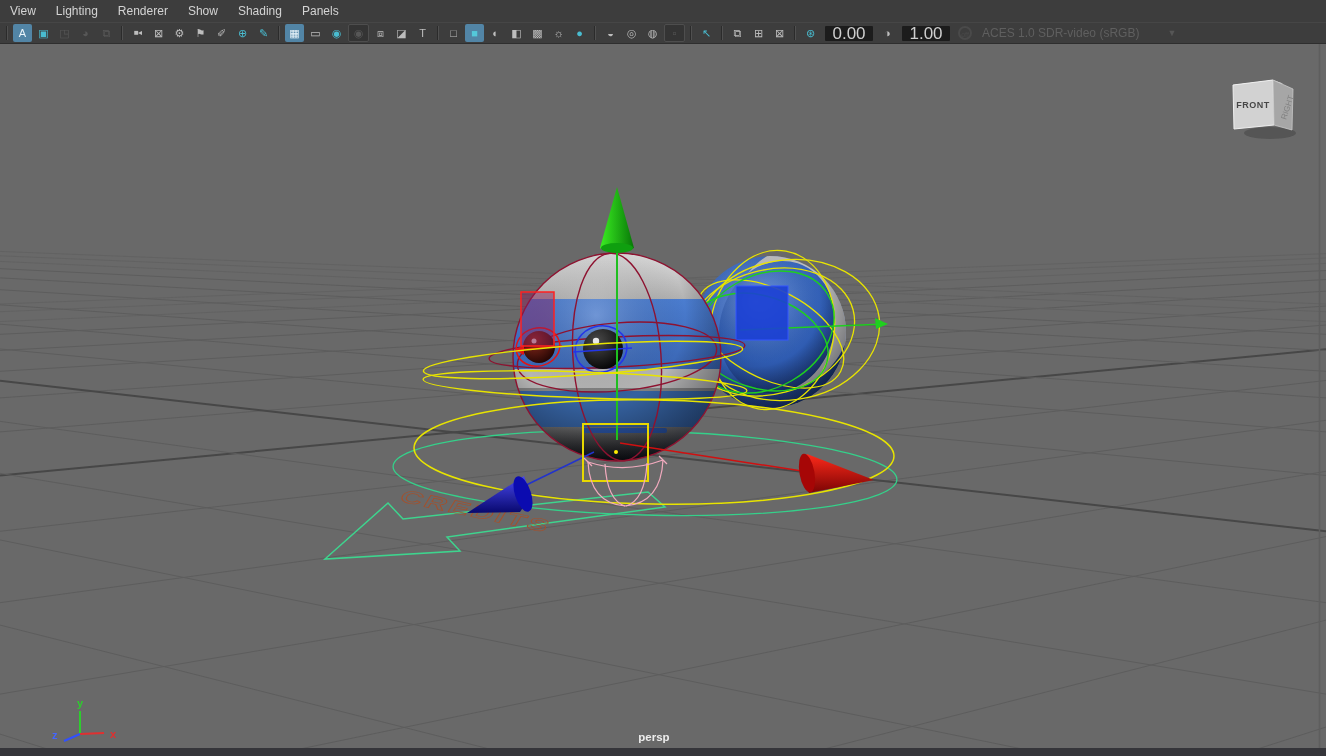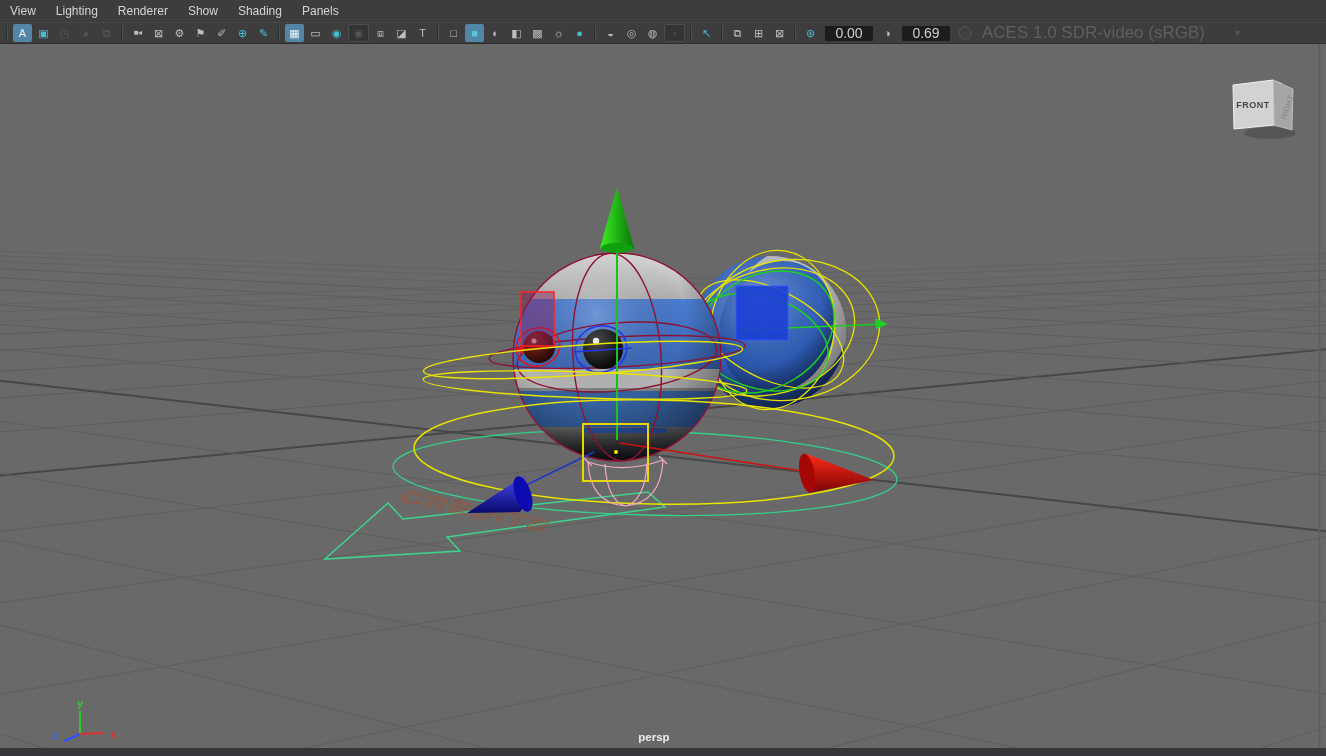--- a/index.html
+++ b/index.html
@@ -16,24 +16,24 @@
   .sep{width:0;height:14px;border-left:1px solid #2b2b2b;border-right:1px solid #505050;margin:0 4px;}
   .ic{width:19px;height:18px;line-height:18px;text-align:center;font-size:11px;color:#bdbdbd;
       border-radius:2px;margin:0 1px;cursor:default;overflow:hidden;}
   .ic.active{background:#5285a6;color:#eaf4fa;}
   .ic.teal{color:#49bcd0;}
   .ic.teal-glyph{color:#54c8da;}
   .ic.dim{color:#575757;}
   .ic.boxed{border:1px solid #4e4e4e;background:#343434;height:16px;line-height:16px;}
   .ic.small{font-size:8px;letter-spacing:-1px;}
   .field{width:48px;height:15px;line-height:15px;background:#1c1c1c;color:#cfcfcf;
-         font-size:14px;text-align:center;border-radius:1px;margin:0 4px;}
+         font-size:17px;text-align:center;border-radius:1px;margin:0 4px;}
   .off-toggle{width:14px;height:14px;border:2px solid #4a4a4a;border-radius:50%;color:#4a4a4a;
          font-size:7px;line-height:14px;text-align:center;margin:0 4px;box-sizing:border-box;}
-  .colorspace{color:#5f5f5f;font-size:17px;margin-left:6px;white-space:nowrap;}
+  .colorspace{color:#5f5f5f;font-size:12px;margin-left:6px;white-space:nowrap;}
   .caret{color:#565656;font-size:9px;margin-left:28px;}
   
   #scene{position:absolute;top:44px;left:0;}
   #bottombar{position:absolute;top:748px;left:0;width:100%;height:8px;background:#35353a;}
   text{font-family:"Liberation Sans",sans-serif;}
 </style>
 </head>
 <body>
 
 <div id="app">
@@ -88,21 +88,21 @@
         <span class="ic teal">↖</span>
         <span class="sep"></span>
         <span class="ic">⧉</span>
         <span class="ic">⊞</span>
         <span class="ic">⊠</span>
       </span>
     <span class="sep"></span>
     <span class="ic teal">⊛</span>
     <span class="field">0.00</span>
     <span class="ic">◑</span>
-    <span class="field">0.69</span>
+    <span class="field">1.00</span>
     <span class="off-toggle">off</span>
     <span class="colorspace">ACES 1.0 SDR-video (sRGB)</span>
     <span class="caret">▼</span>
   </div>
 
   <svg id="scene" width="1326" height="704" viewBox="0 44 1326 704">
     <defs>
       <radialGradient id="rsGrad" cx="38%" cy="32%" r="85%">
         <stop offset="0%" stop-color="#5584d8"></stop>
           <stop offset="55%" stop-color="#2f5cb2"></stop>

